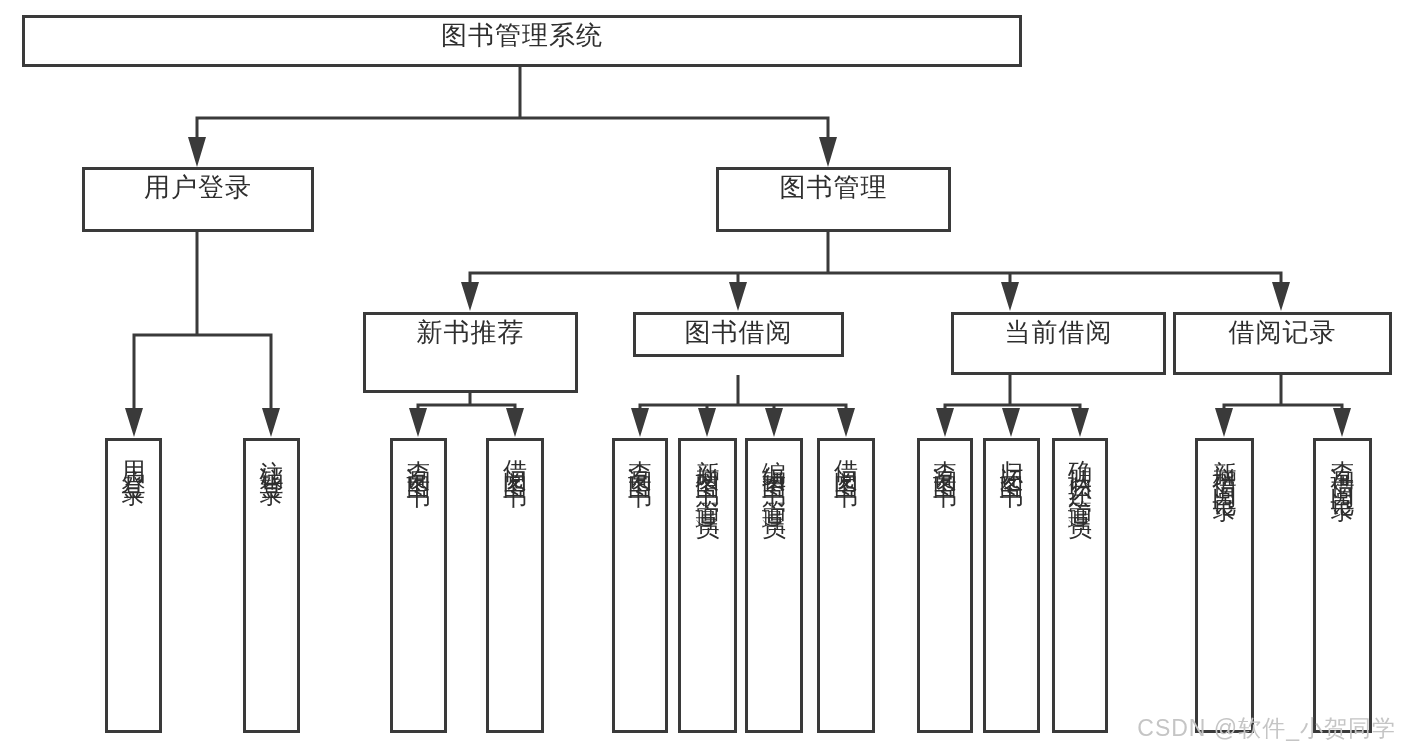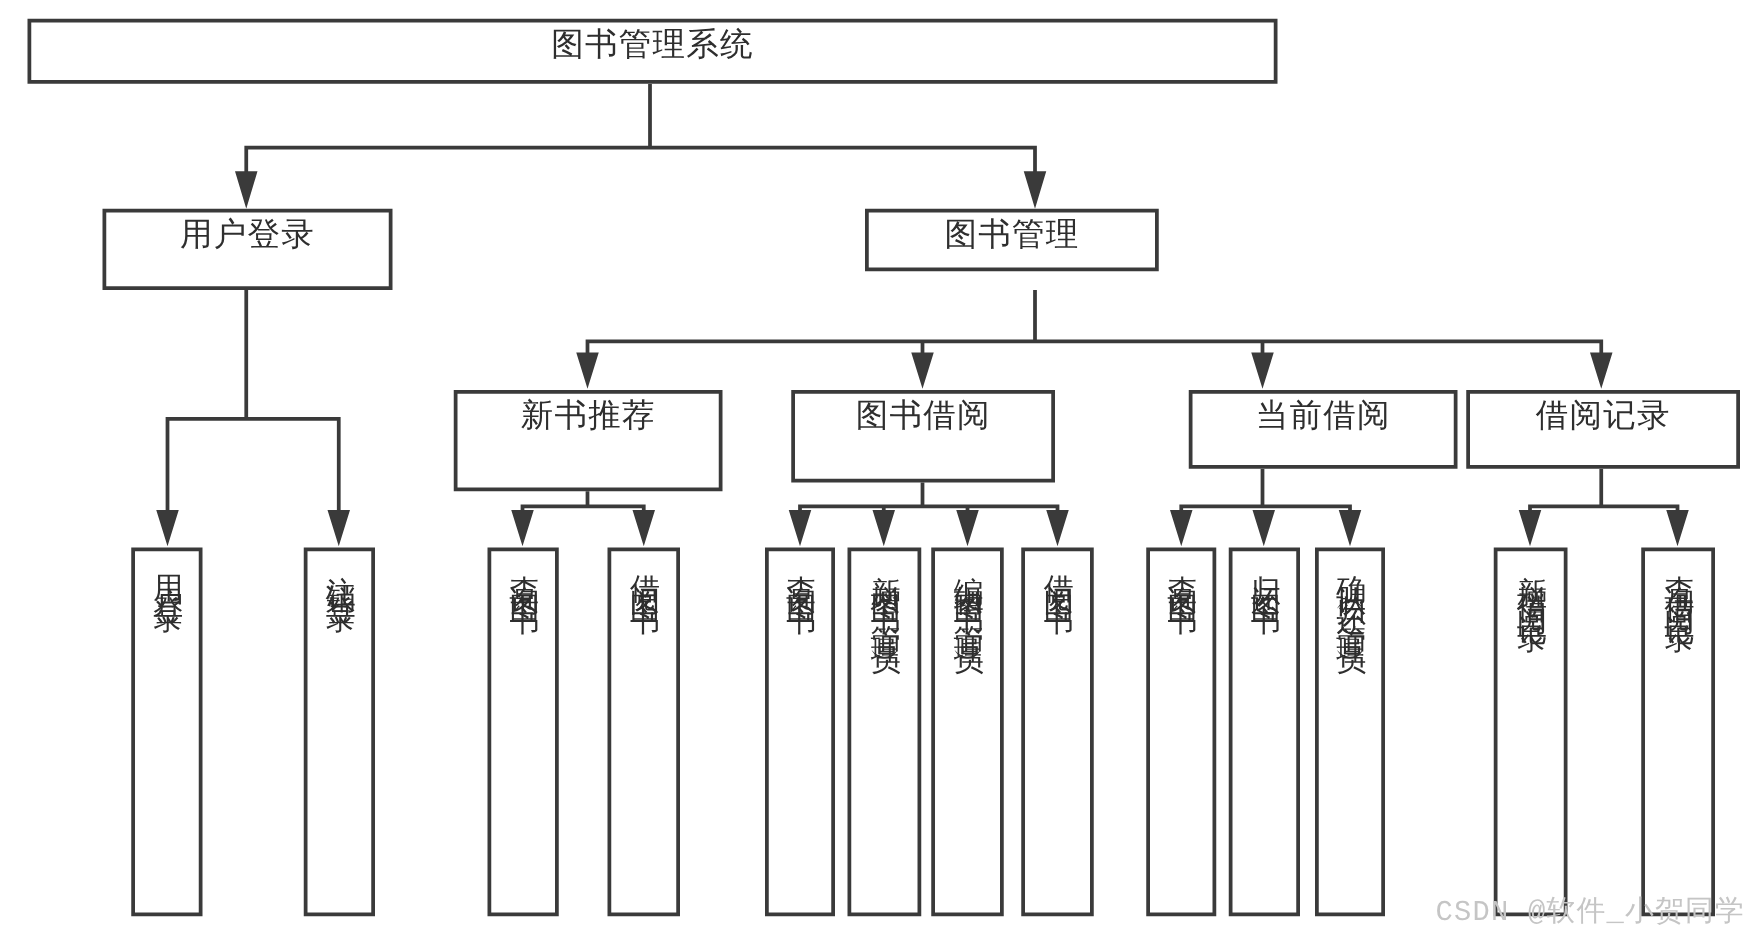--- a/index.html
+++ b/index.html
@@ -21,21 +21,21 @@
     display:flex;align-items:flex-start;justify-content:center;
     color:var(--text);
   }
   .node.h .lbl{font-size:26px;letter-spacing:1px;white-space:nowrap;}
   .node.v .lbl{
     writing-mode:vertical-rl;text-orientation:mixed;
     font-size:24px;letter-spacing:8px;line-height:1;white-space:nowrap;
   }
   .watermark{
     position:absolute;right:9px;bottom:3px;
-    font-size:23px;letter-spacing:1px;color:var(--watermark);white-space:nowrap;font-family:Liberation Mono, monospace;
+    font-size:23px;letter-spacing:1px;color:var(--watermark);white-space:nowrap;
   }
 </style>
 </head>
 <body>
 
 <div class="canvas">
 
   <svg class="connectors" viewBox="0 0 1405 747" xmlns="http://www.w3.org/2000/svg">
     <path class="l" d="
       M520 67 V118
@@ -78,28 +78,28 @@
       M1333 408 H1351 L1342 437 Z"></path>
   </svg>
 
   <div class="node h" style="left:22px;top:15px;width:1000px;height:52px">
     <span class="lbl">图书管理系统</span>
   </div>
 
   <div class="node h" style="left:82px;top:167px;width:232px;height:65px">
     <span class="lbl">用户登录</span>
   </div>
-  <div class="node h" style="left:692px;top:167px;width:235px;height:50px">
+  <div class="node h" style="left:716px;top:167px;width:235px;height:65px">
     <span class="lbl">图书管理</span>
   </div>
 
   <div class="node h" style="left:363px;top:312px;width:215px;height:81px">
     <span class="lbl">新书推荐</span>
   </div>
-  <div class="node h" style="left:633px;top:312px;width:211px;height:74px">
+  <div class="node h" style="left:633px;top:312px;width:211px;height:45px">
     <span class="lbl">图书借阅</span>
   </div>
   <div class="node h" style="left:951px;top:312px;width:215px;height:63px">
     <span class="lbl">当前借阅</span>
   </div>
   <div class="node h" style="left:1173px;top:312px;width:219px;height:63px">
     <span class="lbl">借阅记录</span>
   </div>
 
   <div class="node v" style="left:105px;top:438px;width:57px;height:295px">

